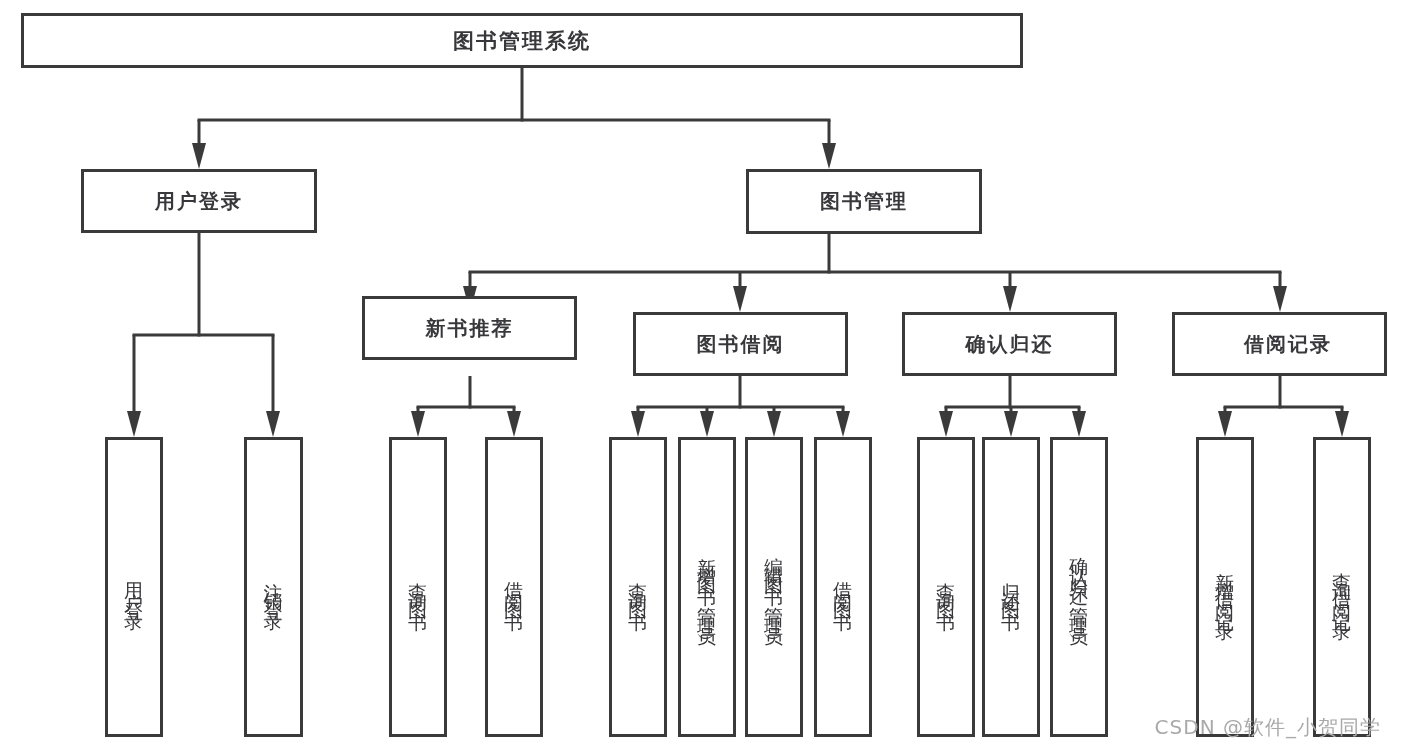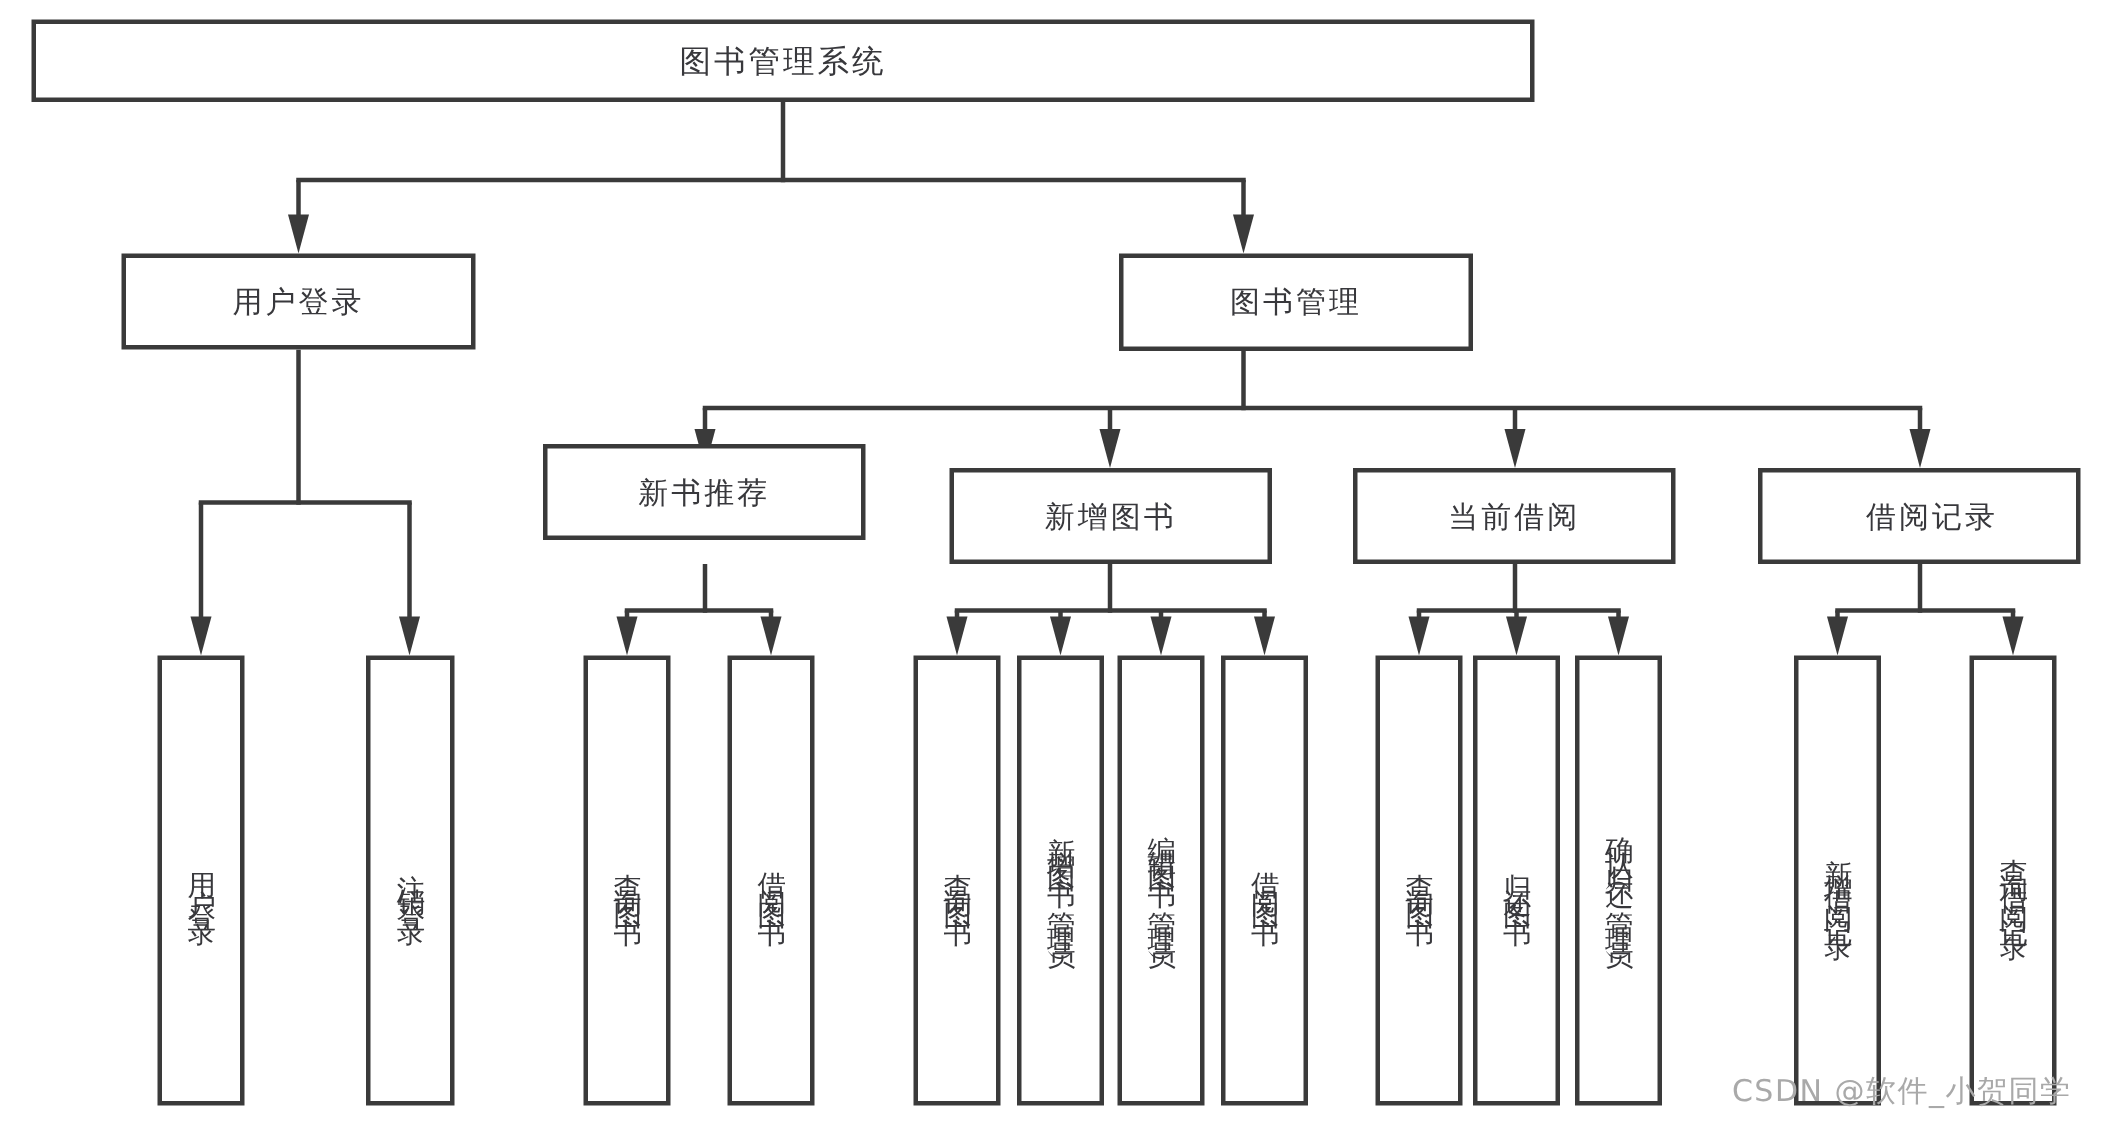--- a/index.html
+++ b/index.html
@@ -28,20 +28,21 @@
     border: 3px solid #3a3a3a;
     background: #ffffff;
     display: flex;
     align-items: center;
     justify-content: center;
     color: #38383c;
     letter-spacing: 2px;
   }
   .hnode {
     font-size: 20px;
+    font-weight: bold;
   }
   .root {
     font-size: 21px;
   }
   .leaf {
     writing-mode: vertical-rl;
     font-size: 19px;
     letter-spacing: 10px;
     line-height: 1;
   }
@@ -122,22 +123,22 @@
     <line x1="1342" y1="407" x2="1342" y2="415"></line>
     <polygon points="1335,411 1349,411 1342,437" stroke="none"></polygon>
   </svg>
 
   <div class="node hnode root" style="left:21px; top:13px; width:1002px; height:55px;">图书管理系统</div>
 
   <div class="node hnode" style="left:81px; top:169px; width:236px; height:64px;">用户登录</div>
   <div class="node hnode" style="left:711px; top:169px; width:236px; height:65px;margin-left:35px;">图书管理</div>
 
   <div class="node hnode" style="left:362px; top:296px; width:215px; height:64px;">新书推荐</div>
-  <div class="node hnode" style="left:633px; top:312px; width:215px; height:64px;">新增图书</div>
-  <div class="node hnode" style="left:902px; top:312px; width:215px; height:64px;">当前借阅</div>
+  <div class="node hnode" style="left:633px; top:312px; width:215px; height:64px;">图书借阅</div>
+  <div class="node hnode" style="left:902px; top:312px; width:215px; height:64px;">确认归还</div>
   <div class="node hnode" style="left:1172px; top:312px; width:215px; height:64px;padding-left:17px;">借阅记录</div>
 
   <div class="node leaf" style="left:105px; top:437px; width:58px; height:300px;">用户登录</div>
   <div class="node leaf" style="left:244px; top:437px; width:59px; height:300px;">注销登录</div>
   <div class="node leaf" style="left:389px; top:437px; width:58px; height:300px;">查询图书</div>
   <div class="node leaf" style="left:485px; top:437px; width:58px; height:300px;">借阅图书</div>
   <div class="node leaf" style="left:609px; top:437px; width:58px; height:300px;">查询图书</div>
   <div class="node leaf" style="left:678px; top:437px; width:58px; height:300px;">新增图书（管理员）</div>
   <div class="node leaf" style="left:745px; top:437px; width:58px; height:300px;">编辑图书（管理员）</div>
   <div class="node leaf" style="left:814px; top:437px; width:58px; height:300px;">借阅图书</div>

